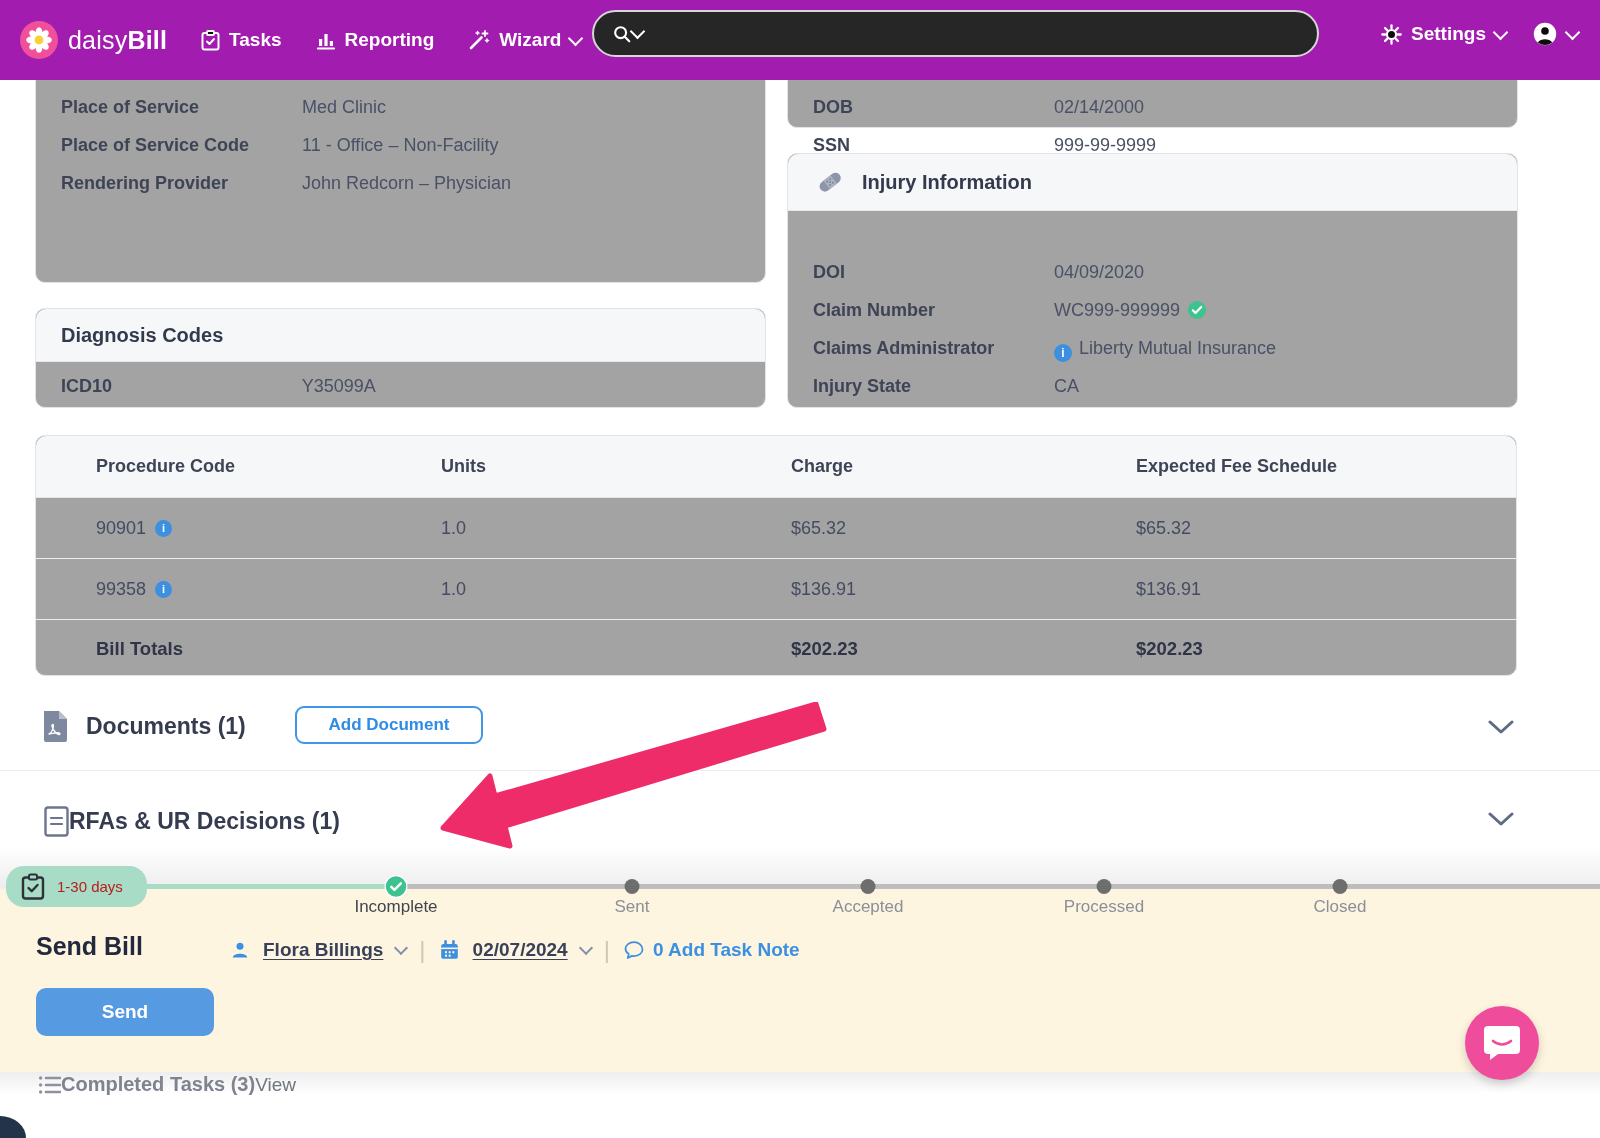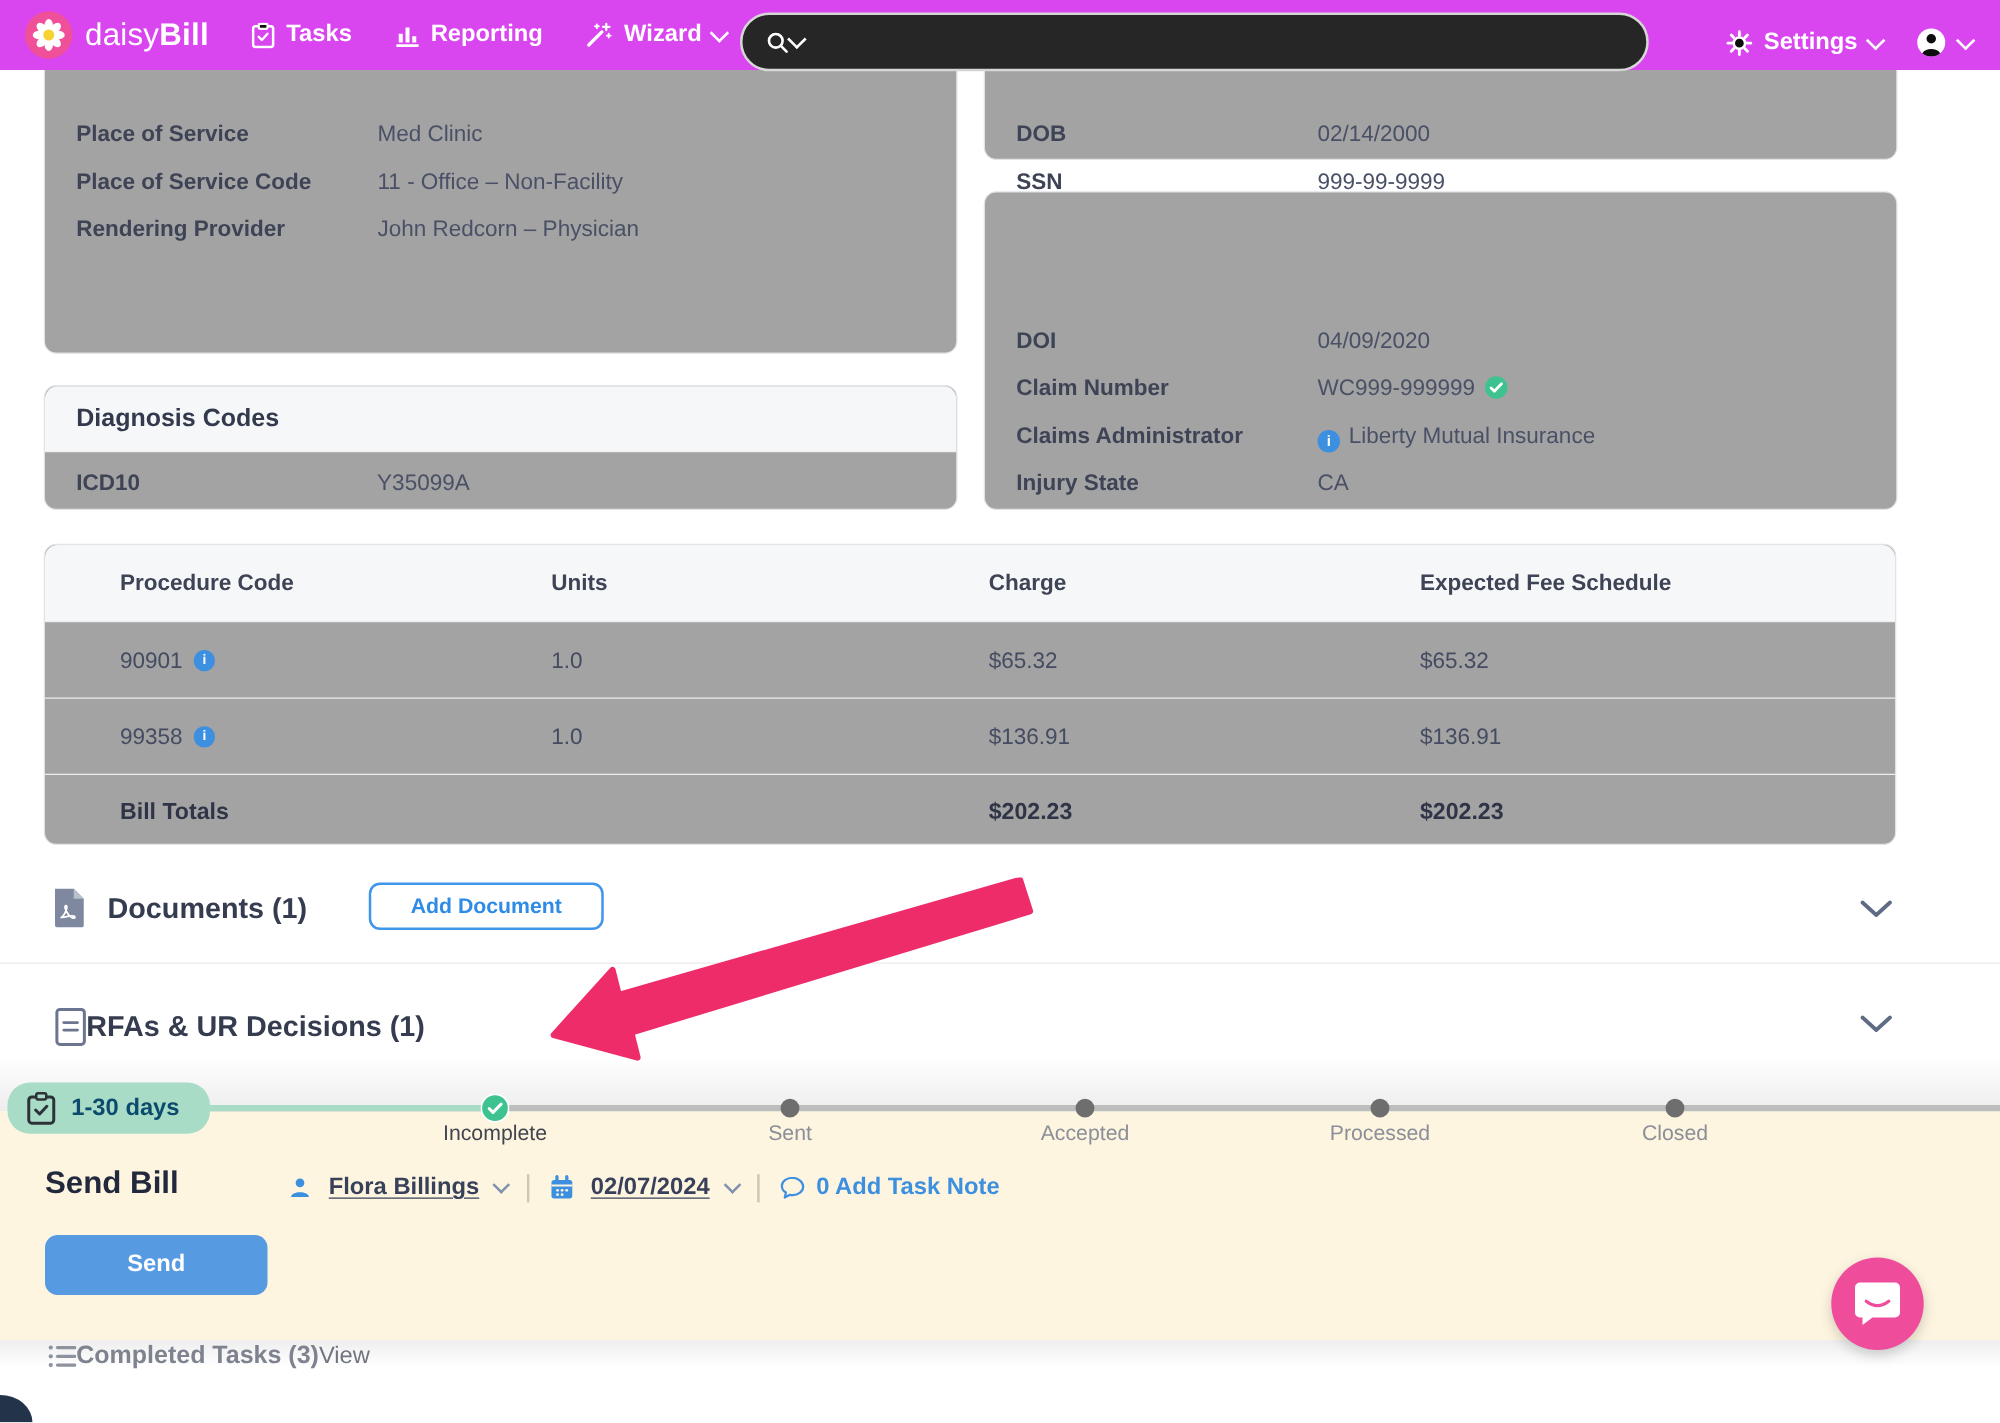--- a/index.html
+++ b/index.html
@@ -1,20 +1,20 @@
 <!DOCTYPE html>
 <html><head>
 <meta charset="utf-8">
 <style>
   html,body{margin:0;padding:0;background:#fff;}
   .page{position:relative;width:1600px;height:1138px;overflow:hidden;background:#fff;
         font-family:"Liberation Sans","DejaVu Sans",sans-serif;color:#434b60;}
 
   
-  .nav{position:absolute;top:0;left:0;width:1600px;height:56px;background:#d946ef;z-index:40;
+  .nav{position:absolute;top:0;left:0;width:1600px;height:80px;background:#a21caf;z-index:40;
        display:flex;align-items:center;}
   .nav-left{display:flex;align-items:center;gap:34px;padding-left:20px;}
   .brand{display:flex;align-items:center;gap:10px;cursor:pointer;}
   .logo{width:38px;height:38px;border-radius:50%;background:#f0509a;display:flex;align-items:center;justify-content:center;}
   .brand-text{font-size:25px;color:#fff;letter-spacing:.2px;}
   .brand-text .light{font-weight:400;}
   .brand-text .bold{font-weight:800;}
   .nav-item{display:flex;align-items:center;gap:9px;color:#fff;font-size:19px;font-weight:700;cursor:pointer;}
   .chev{display:inline-block;width:9px;height:9px;border-right:2.4px solid #fff;border-bottom:2.4px solid #fff;
         transform:rotate(45deg);margin-top:-4px;}
@@ -63,21 +63,21 @@
   .cream{position:absolute;left:0;top:889px;width:1600px;height:183px;background:#fdf5e0;}
   .bottom-fade{position:absolute;left:0;top:1072px;width:1600px;height:22px;background:linear-gradient(#eeeeee,#ffffff);}
   .track{position:absolute;top:884px;height:5px;background:#bdbdbd;z-index:3;}
   .track-green{position:absolute;top:884px;height:5px;background:#a8dcc6;z-index:4;}
   .stage-dot{position:absolute;top:879px;width:15px;height:15px;border-radius:50%;background:#6e6e6e;z-index:5;transform:translateX(-50%);}
   .stage-check{position:absolute;top:875px;z-index:6;transform:translateX(-50%);}
   .stage-label{position:absolute;top:897px;transform:translateX(-50%);font-size:17px;color:#8a8f98;z-index:5;}
   .stage-label.active{color:#41454f;}
   .age-pill{position:absolute;left:6px;top:866px;height:41px;background:#a8dcc6;border-radius:18px;z-index:7;
         display:flex;align-items:center;gap:11px;padding:0 24px 0 14px;}
-  .age-pill span{font-size:19px;font-weight:700;color:#0c4a6e;}
+  .age-pill span{font-size:15px;font-weight:400;color:#b91c1c;}
 
   
   .sb-title{position:absolute;left:36px;top:932px;font-size:25px;font-weight:800;color:#23293c;z-index:5;}
   .sb-controls{position:absolute;left:230px;top:934px;height:32px;display:flex;align-items:center;gap:13px;z-index:5;font-size:19px;}
   .sb-link{color:#39415a;font-weight:600;text-decoration:underline;text-underline-offset:3px;cursor:pointer;}
   .sb-chev{display:inline-block;width:8px;height:8px;border-right:2.2px solid #8091ad;border-bottom:2.2px solid #8091ad;
         transform:rotate(45deg);margin-top:-4px;cursor:pointer;}
   .sb-sep{color:#cfc8b0;font-size:24px;font-weight:300;}
   .sb-note{color:#3d8fe0;font-weight:600;cursor:pointer;display:flex;align-items:center;gap:8px;}
   .send-btn{position:absolute;left:36px;top:988px;width:178px;height:48px;background:#569ae1;border:none;border-radius:10px;
@@ -120,20 +120,36 @@
       <span class="lbl">DOB</span>
       <span class="val">02/14/2000</span>
     </div>
     <div class="kv" style="top:92px;">
       <span class="lbl">SSN</span>
       <span class="val">999-99-9999</span>
     </div>
   </section>
 
   <section class="card" style="left:787px;top:153px;width:731px;height:255px;">
+    <div class="card-head" style="height:56px;padding-left:27px;gap:17px;">
+      <span>
+        <svg width="30" height="30" viewBox="0 0 30 30">
+          <g transform="rotate(-38 15 15)">
+            <rect x="3" y="10" width="24" height="10.5" rx="5.2" fill="#8d96a8"></rect>
+            <rect x="10.5" y="10" width="9" height="10.5" fill="#aab1c0"></rect>
+            <circle cx="13.2" cy="13" r="0.9" fill="#7a8296"></circle>
+              <circle cx="16.8" cy="13" r="0.9" fill="#7a8296"></circle>
+            <circle cx="13.2" cy="17.4" r="0.9" fill="#7a8296"></circle>
+              <circle cx="16.8" cy="17.4" r="0.9" fill="#7a8296"></circle>
+            <circle cx="15" cy="15.2" r="0.9" fill="#7a8296"></circle>
+          </g>
+        </svg>
+      </span>
+      <span class="card-title">Injury Information</span>
+    </div>
     <div class="kv" style="top:106px;">
       <span class="lbl">DOI</span>
       <span class="val">04/09/2020</span>
     </div>
     <div class="kv" style="top:144px;">
       <span class="lbl">Claim Number</span>
       <span class="val">WC999-999999</span><span class="badge-check">
           <svg width="20" height="20" viewBox="0 0 20 20">
             <circle cx="10" cy="10" r="9" fill="#3ec28f"></circle>
             <path d="M5.8,10.3 l2.7,2.7 L14.2,7" fill="none" stroke="#fff" stroke-width="2.2" stroke-linecap="round" stroke-linejoin="round"></path>

